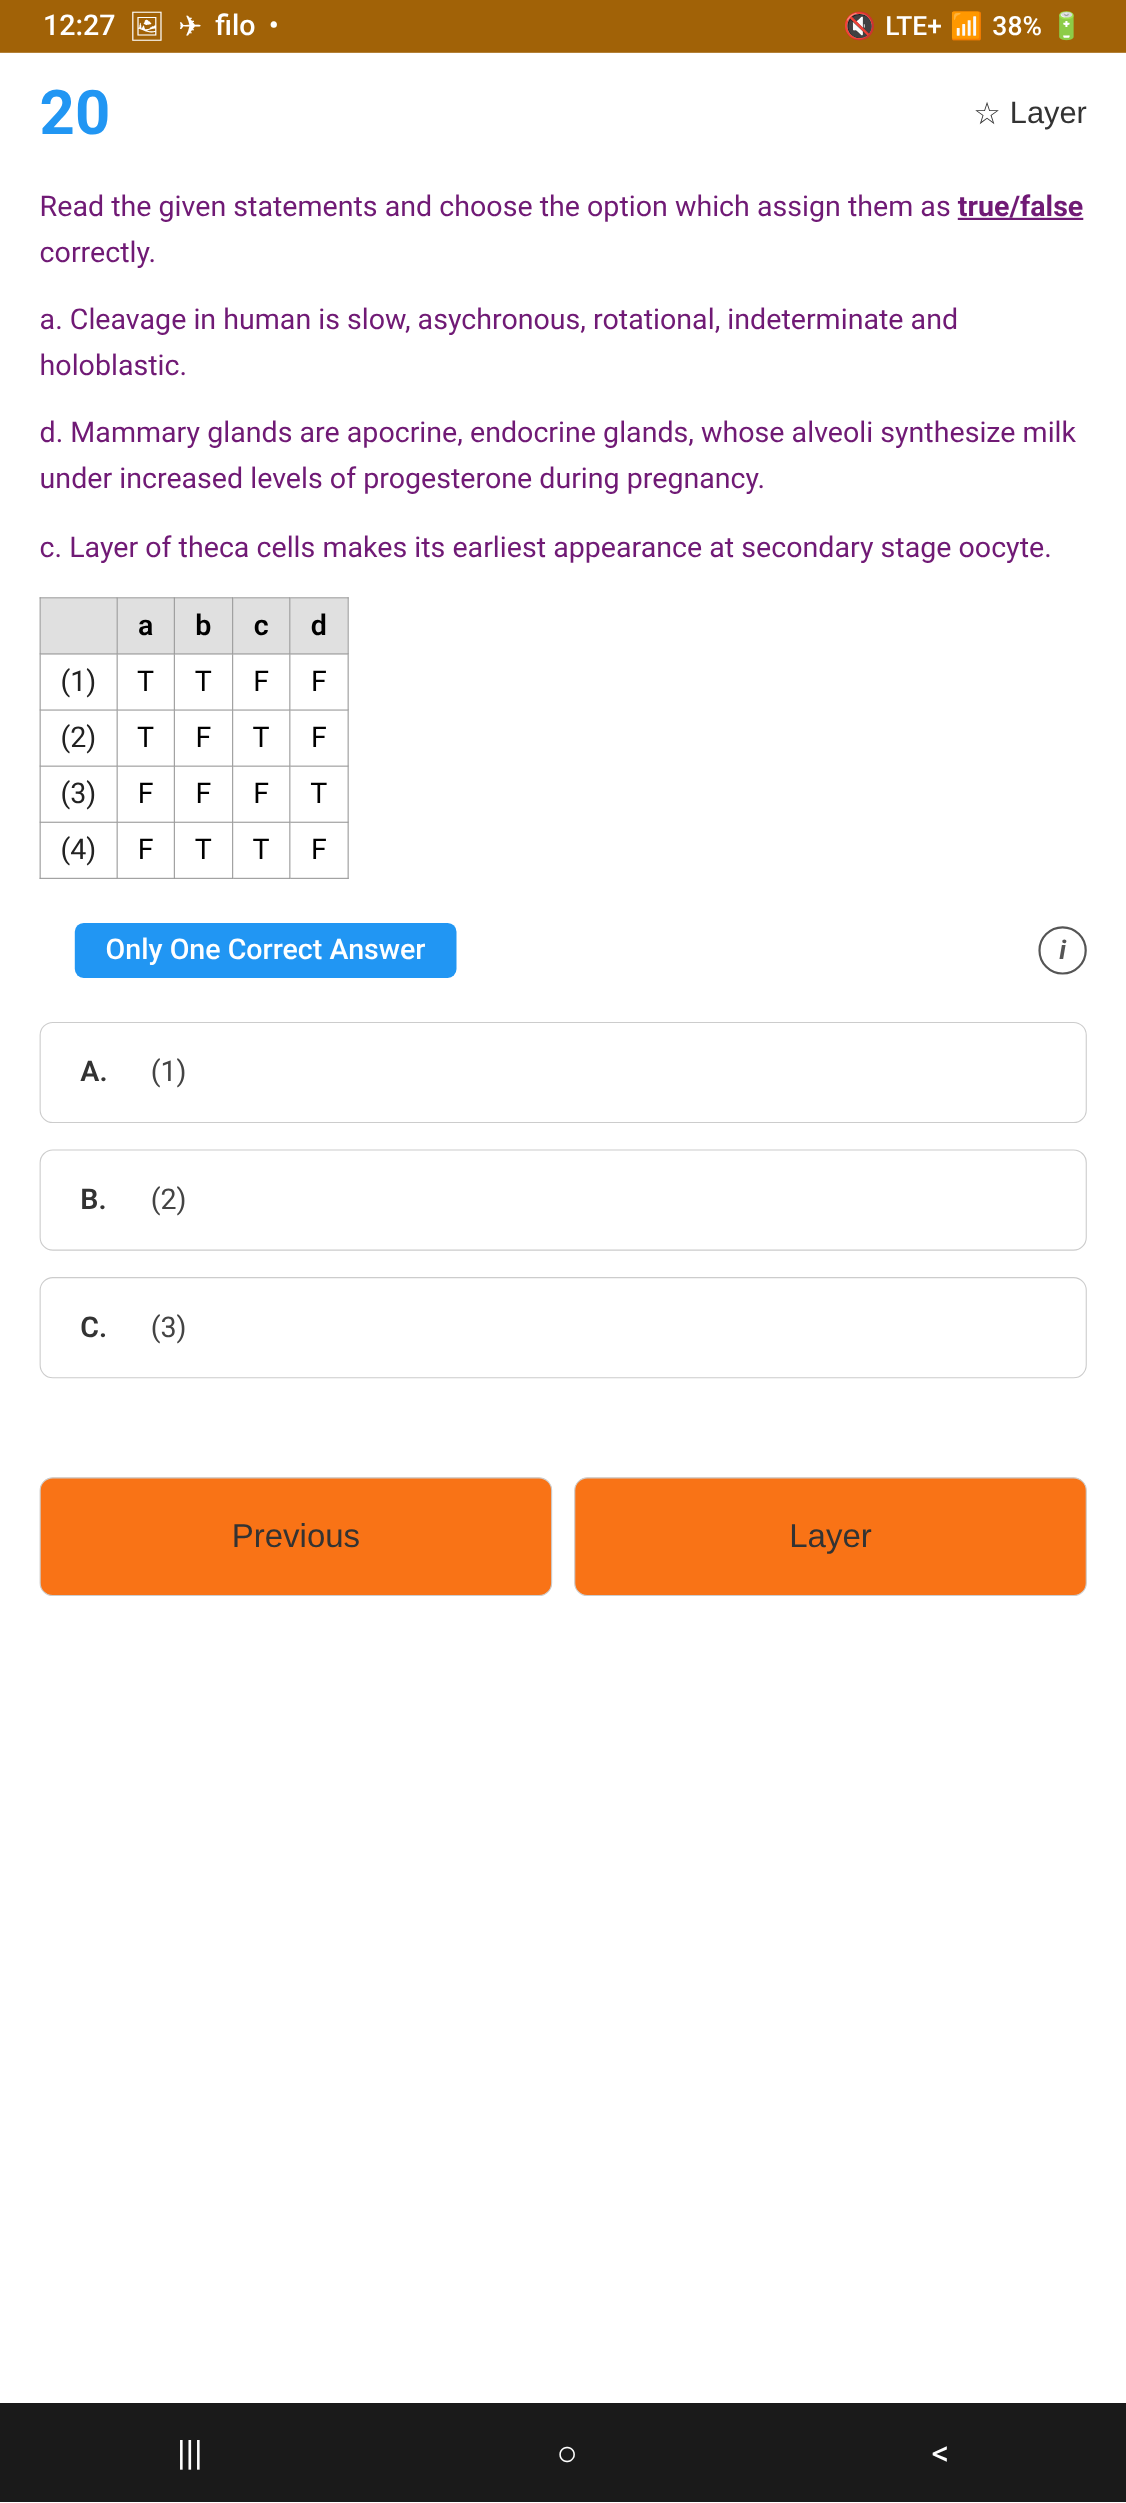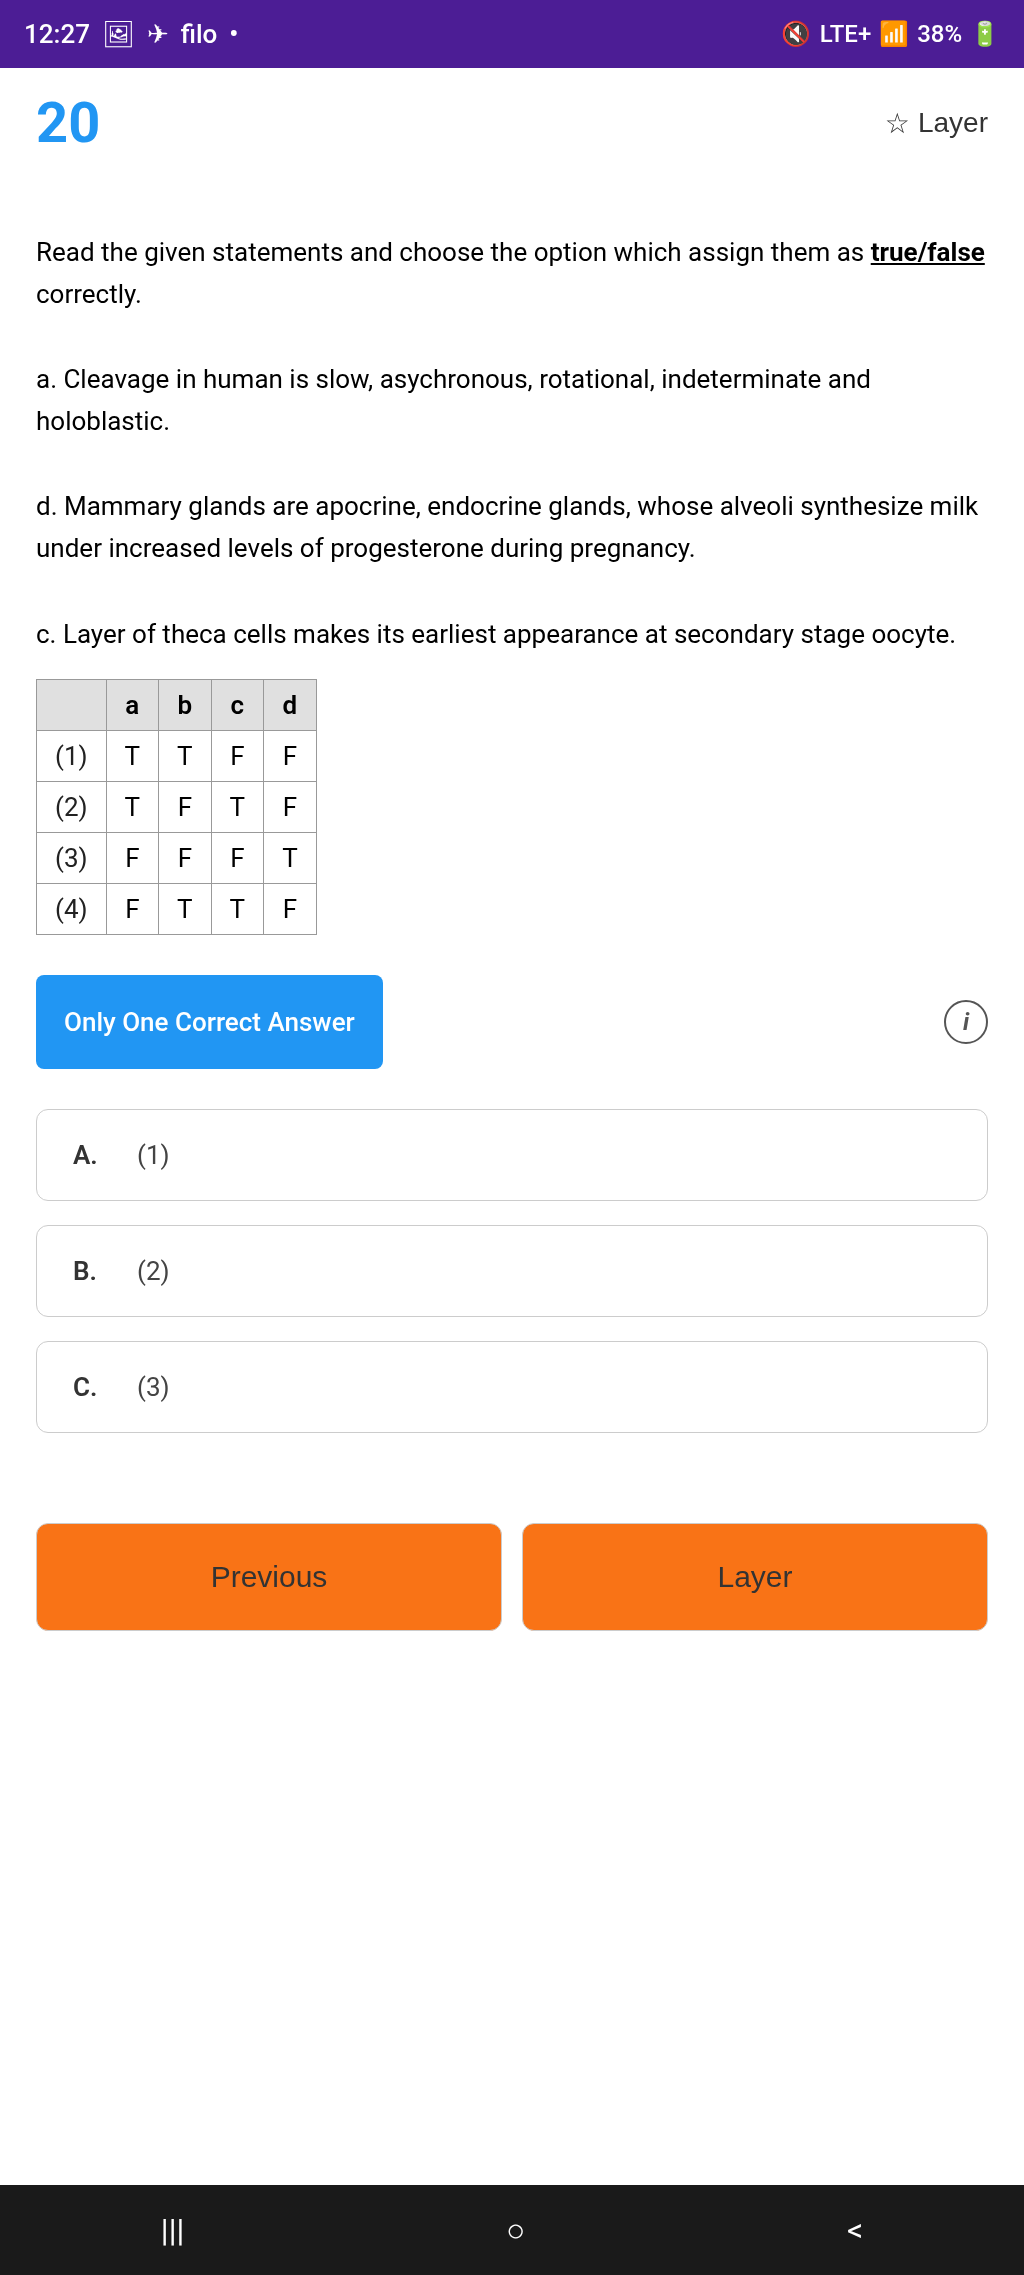--- a/index.html
+++ b/index.html
@@ -8,27 +8,27 @@
       font-family: -apple-system, BlinkMacSystemFont, 'Segoe UI', Roboto, sans-serif;
       background: #ffffff;
       width: 1024px;
       min-height: 2275px;
       position: relative;
       overflow-x: hidden;
     }
 
     
     .status-bar {
-      background: #4c1d95;
+      background: #a16207;
       color: #ffffff;
-      height: 68px;
+      height: 48px;
       display: flex;
       align-items: center;
       justify-content: space-between;
-      padding: 0 24px;
+      padding: 0 39px;
       font-size: 26px;
       font-weight: 500;
     }
     .status-left {
       display: flex;
       align-items: center;
       gap: 12px;
     }
     .status-right {
       display: flex;
@@ -60,23 +60,22 @@
       cursor: pointer;
     }
 
     
     .content {
       padding: 16px 36px;
     }
     .question-text {
       font-size: 26px;
       line-height: 1.6;
-      color: #000000;
+      color: #701a75;
       margin-bottom: 20px;
-      margin-top: 44px;
     }
     .question-text strong {
       font-weight: 700;
       text-decoration: underline;
     }
 
     
     .truth-table {
       border-collapse: collapse;
       margin: 24px 0;
@@ -104,23 +103,24 @@
     .badge-row {
       display: flex;
       align-items: center;
       justify-content: space-between;
       margin: 40px 0 20px;
     }
     .only-one-badge {
       background: #2196F3;
       color: #fff;
       border-radius: 8px;
-      padding: 32px 28px;
+      padding: 10px 28px;
       font-size: 26px;
       font-weight: 500;
+      margin-left: 32px;
     }
     .info-icon {
       width: 44px;
       height: 44px;
       border: 2px solid #555;
       border-radius: 50%;
       display: flex;
       align-items: center;
       justify-content: center;
       font-size: 24px;

